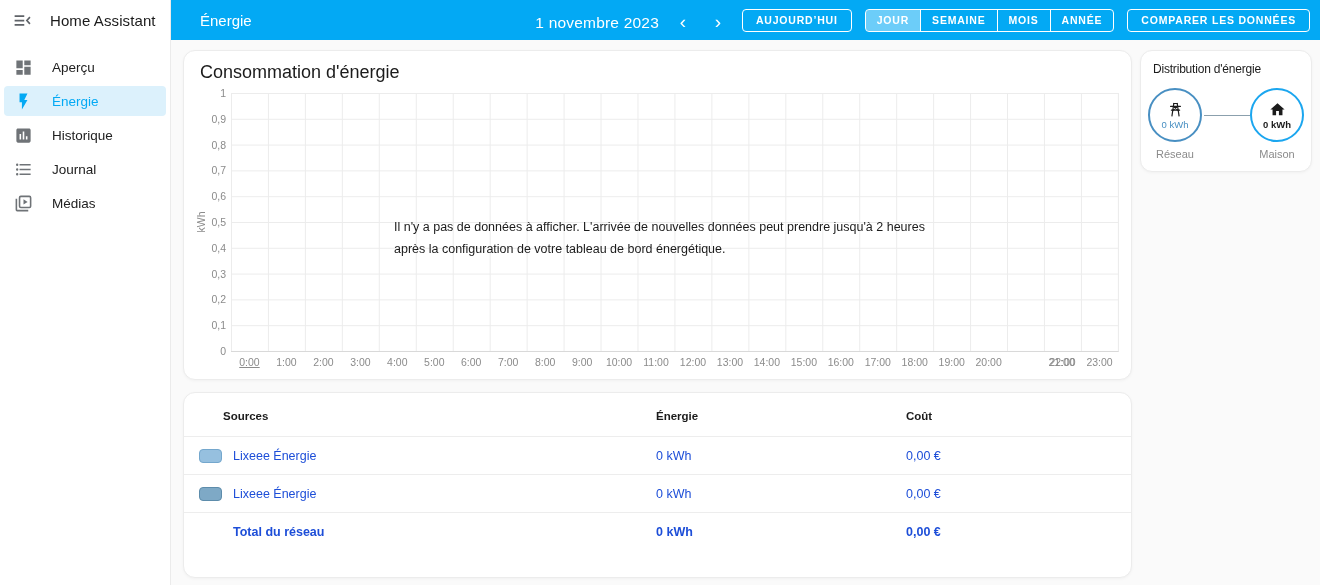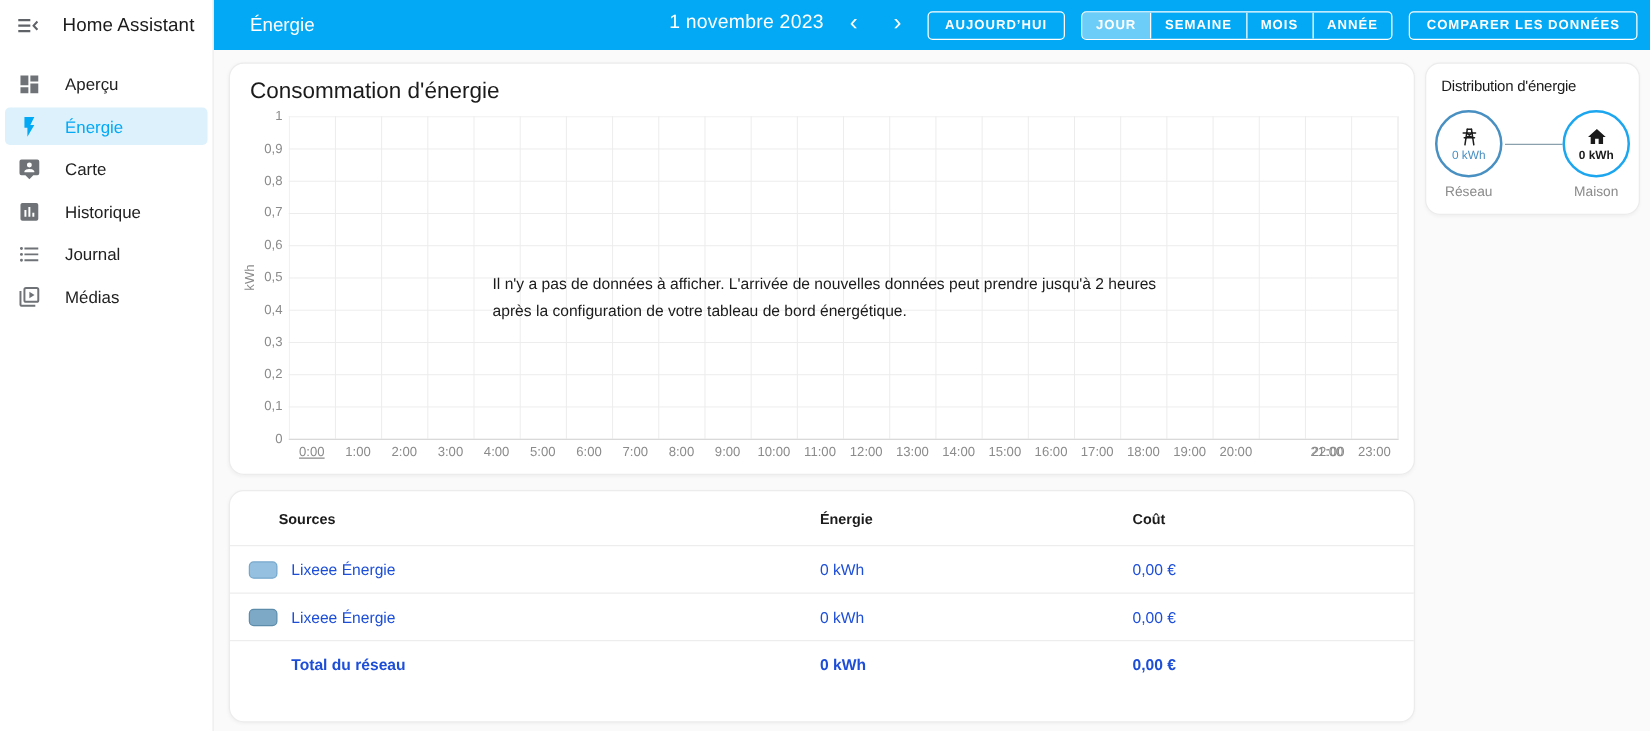--- a/index.html
+++ b/index.html
@@ -15,21 +15,21 @@
   .sb-title{font-size:15px;font-weight:500;color:#1b1b1b;letter-spacing:.1px}
   #sidebar-items{padding-top:8px}
   .sb-item{display:flex;align-items:center;gap:19px;height:30px;margin:4px 4px 0;border-radius:4px;padding-left:9px;font-size:13.5px;font-weight:500;color:#212121;cursor:pointer}
   .sb-item .icn{width:20px;height:20px;color:#6f7377;display:flex;align-items:center;justify-content:center}
   .sb-item .icn svg{width:19px;height:19px}
   .sb-item.active{background:#dcf1fc;color:var(--accent)}
   .sb-item.active .icn{color:var(--accent)}
   
   #header{position:absolute;left:170px;top:0;width:1150px;height:40px;background:var(--accent);display:flex;align-items:center;color:#fff;padding:0;box-sizing:border-box}
   .hd-title{font-size:15px;font-weight:400;margin-left:30px}
-  .hd-right{margin-left:auto;display:flex;align-items:flex-start;gap:13px;padding-right:10px}
+  .hd-right{margin-left:auto;display:flex;align-items:flex-end;gap:13px;padding-right:10px}
   .hd-date{font-size:15.5px;font-weight:400;letter-spacing:.2px}
   .nav-chev{font-size:19px;width:22px;text-align:center;cursor:pointer;line-height:20px;font-weight:500}
   .btn{border:1px solid #fff;border-radius:4px;height:23px;display:flex;align-items:center;padding:0 13px;font-size:10.5px;font-weight:700;letter-spacing:.8px;cursor:pointer;white-space:nowrap;box-sizing:border-box}
   .btn-group{display:flex;border:1px solid #fff;border-radius:4px;overflow:hidden;height:23px;box-sizing:border-box}
   .seg{display:flex;align-items:center;padding:0 11px;font-size:10.5px;font-weight:700;letter-spacing:.8px;border-left:1px solid #fff;cursor:pointer;white-space:nowrap}
   .seg:first-child{border-left:none}
   .seg.active{background:rgba(255,255,255,.42)}
   
   .card{position:absolute;background:#fff;border:1px solid #ececec;border-radius:12px;box-shadow:0 1px 3px rgba(0,0,0,.04);box-sizing:border-box}
   #card-consumption{left:183px;top:50px;width:949px;height:330px}
@@ -95,28 +95,20 @@
         </span>
         <span>Aperçu</span>
       </div>
       <div class="sb-item active">
         <span class="icn">
           <svg viewBox="0 0 24 24">
             <path fill="currentColor" d="M7,2V13H10V22L17,10H13L17,2H7Z"></path>
           </svg>
         </span>
         <span>Énergie</span>
-      </div>
-      <div class="sb-item">
-        <span class="icn">
-          <svg viewBox="0 0 24 24">
-            <path fill="currentColor" fill-rule="evenodd" d="M20,2H4A2,2 0 0,0 2,4V16A2,2 0 0,0 4,18H8L12,22L16,18H20A2,2 0 0,0 22,16V4A2,2 0 0,0 20,2M12,5A2.5,2.5 0 0,1 14.5,7.5A2.5,2.5 0 0,1 12,10A2.5,2.5 0 0,1 9.5,7.5A2.5,2.5 0 0,1 12,5M17,15H7V14C7,12.34 10.33,11.5 12,11.5C13.67,11.5 17,12.34 17,14V15Z"></path>
-          </svg>
-        </span>
-        <span>Carte</span>
       </div>
       <div class="sb-item">
         <span class="icn">
           <svg viewBox="0 0 24 24">
             <path fill="currentColor" fill-rule="evenodd" d="M19,3H5C3.9,3 3,3.9 3,5V19C3,20.1 3.9,21 5,21H19C20.1,21 21,20.1 21,19V5C21,3.9 20.1,3 19,3M9,17H7V10H9V17M13,17H11V7H13V17M17,17H15V13H17V17Z"></path>
           </svg>
         </span>
         <span>Historique</span>
       </div>
       <div class="sb-item">

